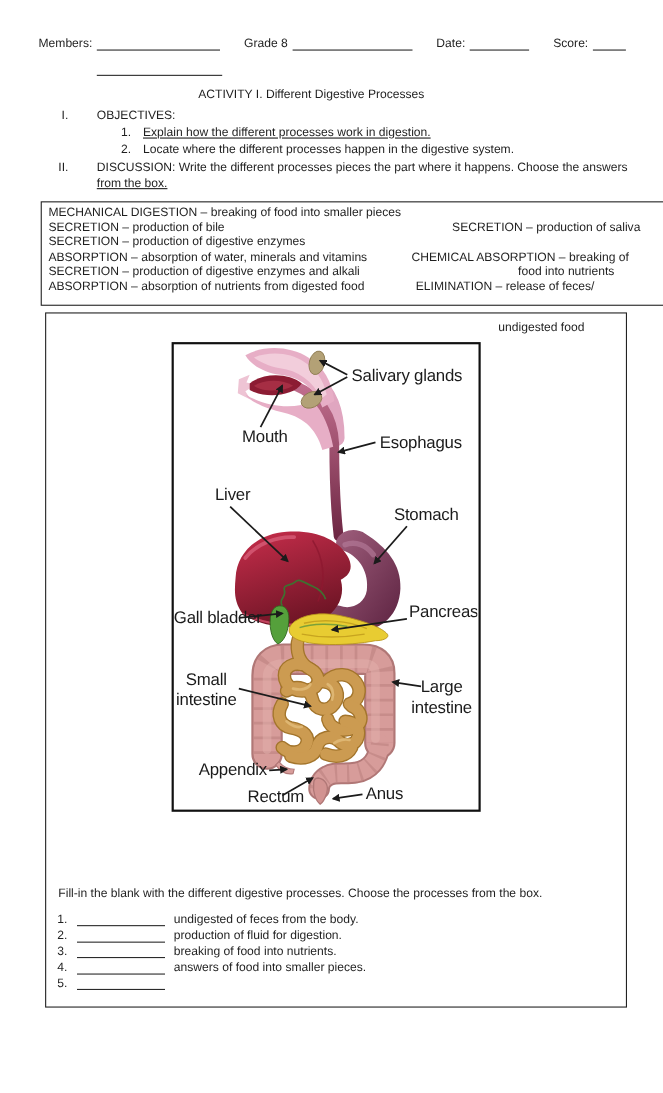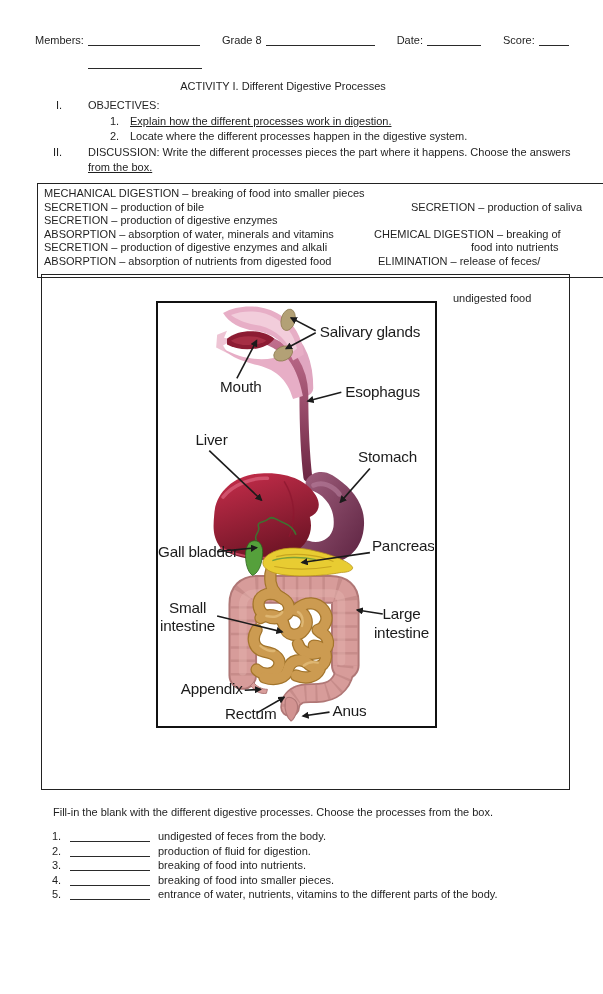--- a/index.html
+++ b/index.html
@@ -16,21 +16,21 @@
   .hline .gap{margin-left:22px;}
   
   .title{top:80px;left:0;width:566px;text-align:center;}
   
   .numeral{font-size:11px;}
   
   .ansbox{top:183px;left:37px;width:586px;height:95px;border:1.6px solid #222;box-sizing:border-box;}
   .ansleft{position:absolute;top:3px;left:6px;line-height:13.6px;white-space:nowrap;}
   .ansr{position:absolute;white-space:nowrap;line-height:13.6px;}
   
-  .diagbox{top:274px;left:41px;width:529px;height:516px;border:1.6px solid #222;box-sizing:border-box;}
+  .diagbox{top:284px;left:41px;width:529px;height:632px;border:1.6px solid #222;box-sizing:border-box;}
   .imgframe{position:absolute;top:26px;left:114px;width:281px;height:427px;border:2.2px solid #111;box-sizing:border-box;background:#fff;}
   .dlabel{font-size:15.5px;letter-spacing:-0.2px;fill:#1b1b1b;}
   .pline{stroke:#1b1b1b;stroke-width:1.6;fill:none;}
   
   .fi-instr{top:806px;left:53px;}
   .fi-row{position:absolute;left:52px;display:flex;align-items:flex-end;white-space:nowrap;}
   .fi-num{display:inline-block;width:18px;}
   .fi-blank{display:inline-block;width:80px;height:12px;border-bottom:1.2px solid #2a2a2a;}
   .fi-text{margin-left:8px;}
 </style>
@@ -67,21 +67,21 @@
   <div class="abs ansbox">
     <div class="ansleft">
       <div>MECHANICAL DIGESTION – breaking of food into smaller pieces</div>
       <div>SECRETION – production of bile</div>
       <div>SECRETION – production of digestive enzymes</div>
       <div>ABSORPTION – absorption of water, minerals and vitamins</div>
       <div>SECRETION – production of digestive enzymes and alkali</div>
       <div>ABSORPTION – absorption of nutrients from digested food</div>
     </div>
     <div class="ansr" style="top:16.5px;left:338px;margin-left:35px;">SECRETION – production of saliva</div>
-    <div class="ansr" style="top:43.5px;left:336px;">CHEMICAL DIGESTION – breaking of</div>
+    <div class="ansr" style="top:43.5px;left:336px;">CHEMICAL ABSORPTION – breaking of</div>
     <div class="ansr" style="top:57px;left:433px;">food into nutrients</div>
     <div class="ansr" style="top:70.5px;left:340px;">ELIMINATION – release of feces/</div>
     <div class="ansr" style="top:84px;left:415px;margin-top:24px;">undigested food</div>
   </div>
 
   <div class="abs diagbox">
     <div class="imgframe">
       <svg width="276" height="422" viewBox="0 0 280 426" preserveAspectRatio="none">
         <defs>
           <linearGradient id="esoG" x1="0" y1="0" x2="0" y2="1">
@@ -224,21 +224,20 @@
       <span class="fi-text">production of fluid for digestion.</span>
   </div>
   <div class="fi-row" style="top:858px;">
     <span class="fi-num">3.</span>
       <span class="fi-blank"></span>
       <span class="fi-text">breaking of food into nutrients.</span>
   </div>
   <div class="fi-row" style="top:872.5px;">
     <span class="fi-num">4.</span>
       <span class="fi-blank"></span>
-      <span class="fi-text">breaking of food into smaller pieces.</span>
+      <span class="fi-text">answers of food into smaller pieces.</span>
   </div>
   <div class="fi-row" style="top:887px;">
     <span class="fi-num">5.</span>
       <span class="fi-blank"></span>
-      <span class="fi-text">entrance of water, nutrients, vitamins to the different parts of the body.</span>
   </div>
 
 </div>
 
 </body></html>

